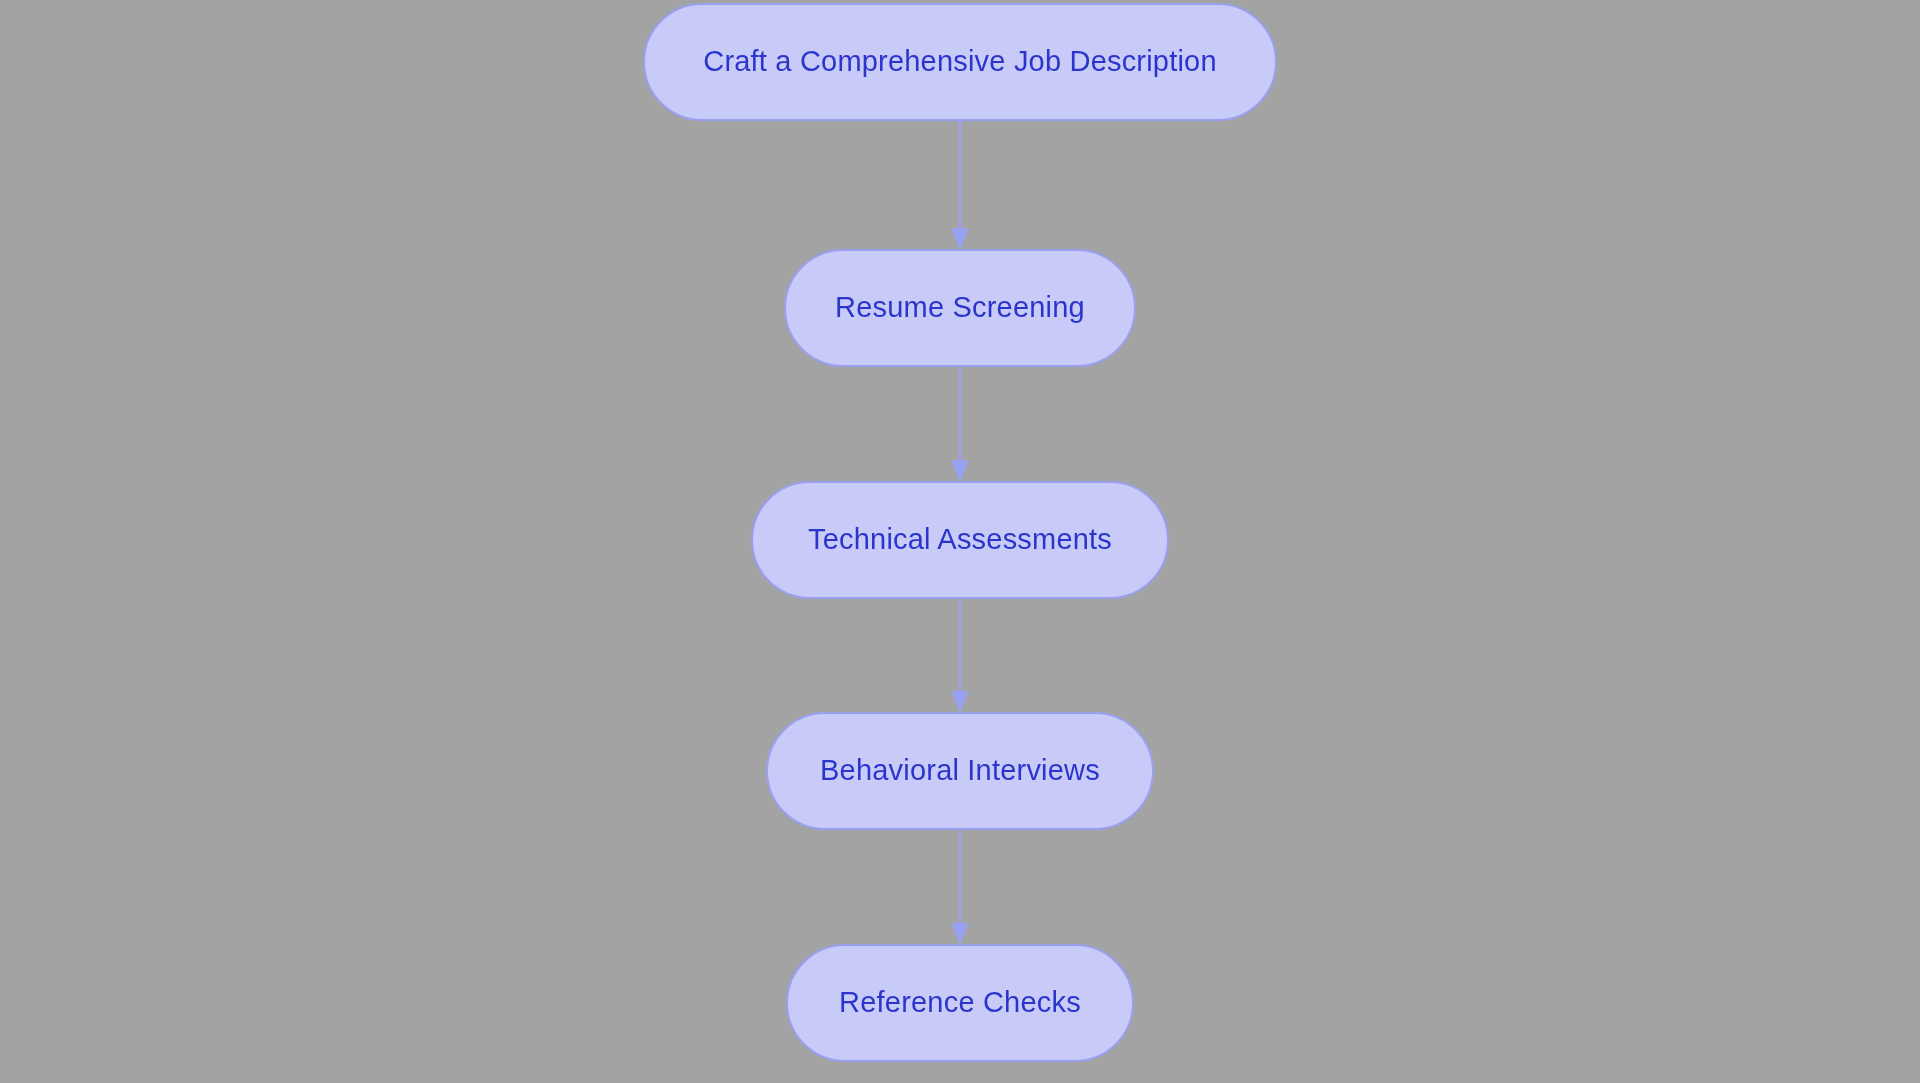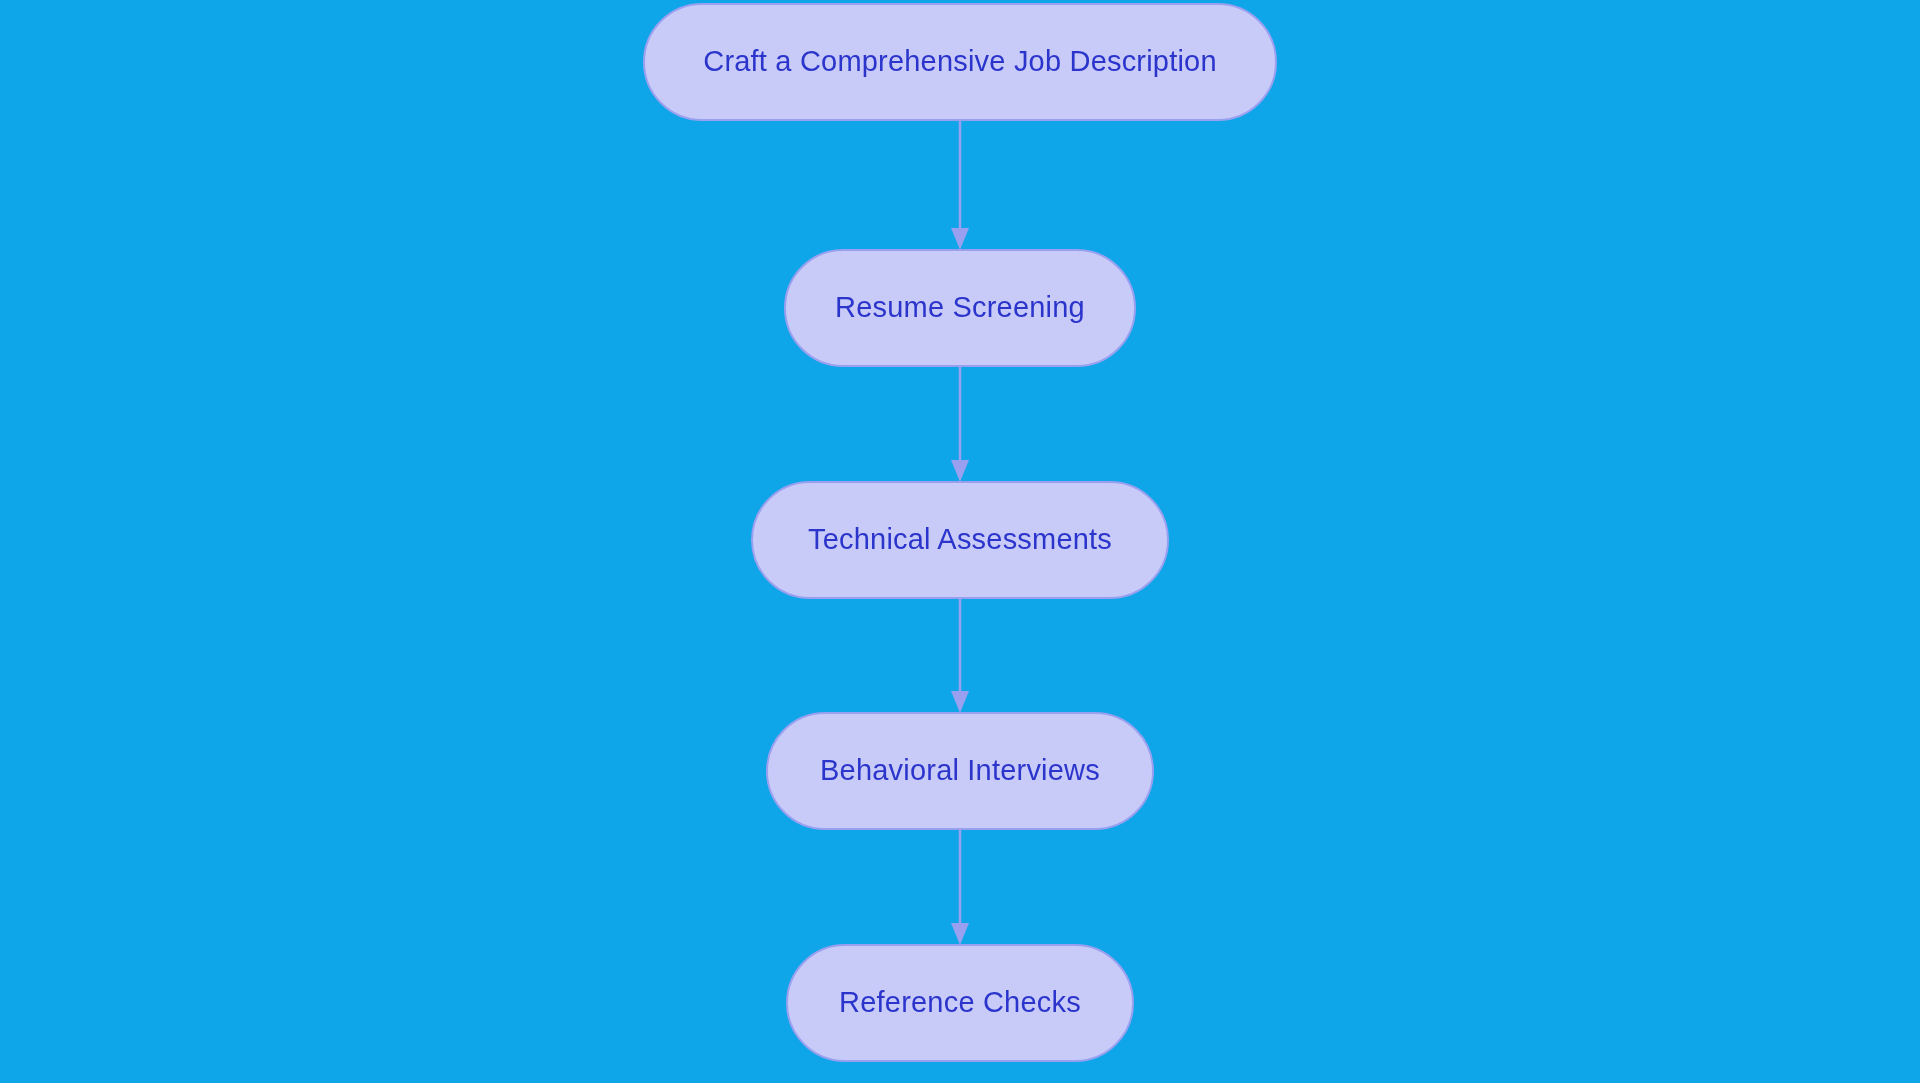--- a/index.html
+++ b/index.html
@@ -10,21 +10,21 @@
   body {
     width: 1920px;
     height: 1083px;
     overflow: hidden;
     font-family: "Liberation Sans", sans-serif;
   }
   #flowchart-canvas {
     position: relative;
     width: 1920px;
     height: 1083px;
-    background: #0ea5e9;
+    background: #a3a3a3;
   }
   .flow-svg {
     position: absolute;
     left: 0;
     top: 0;
     width: 1920px;
     height: 1083px;
   }
   .node-shape {
     fill: #c8cbf8;

